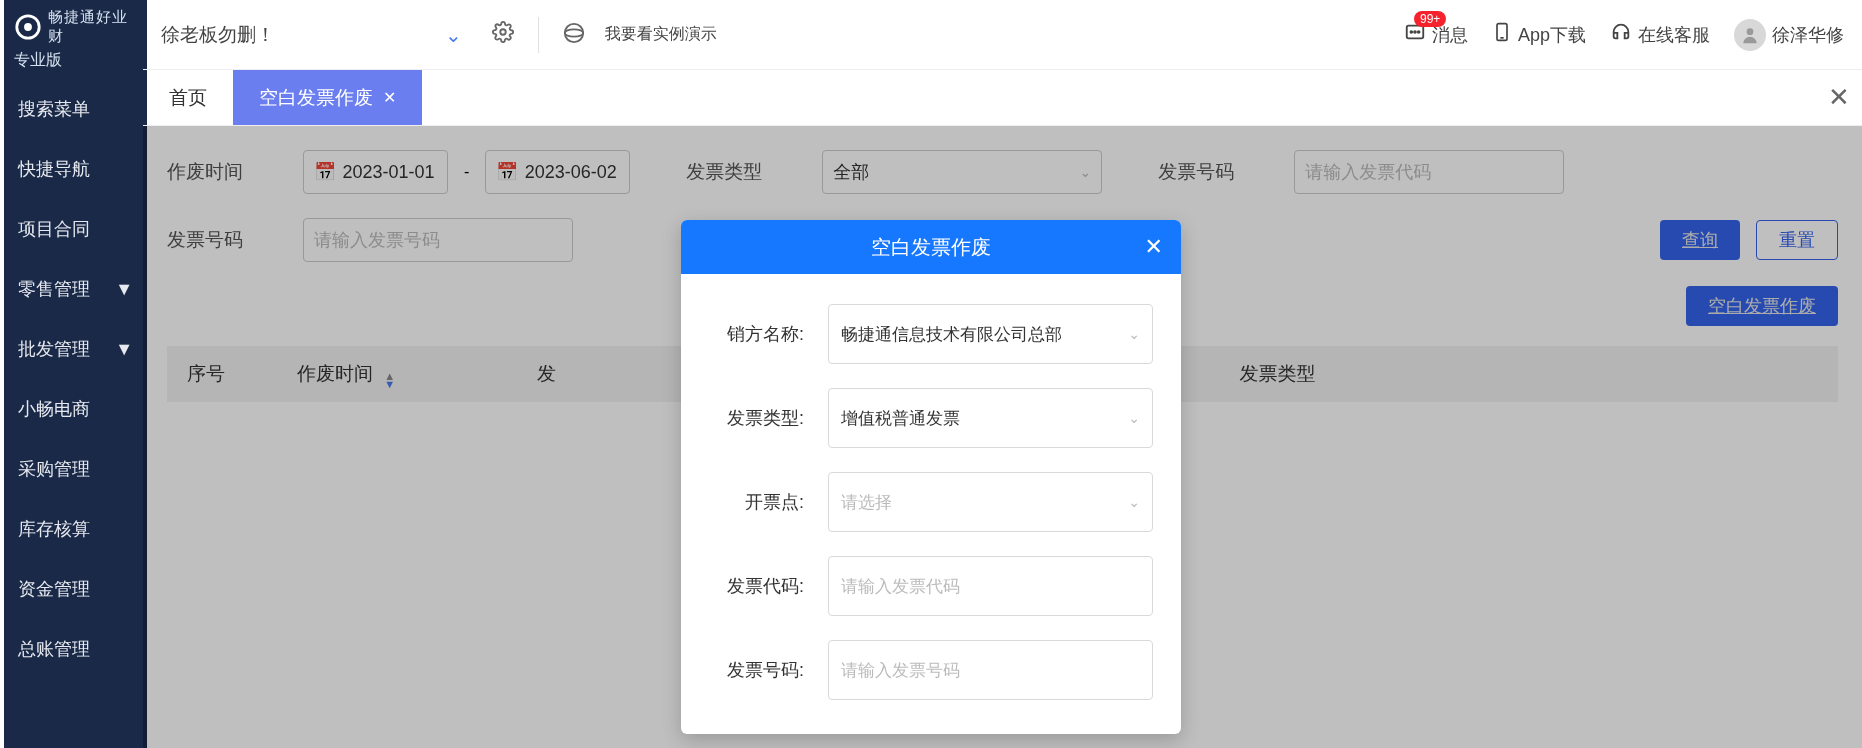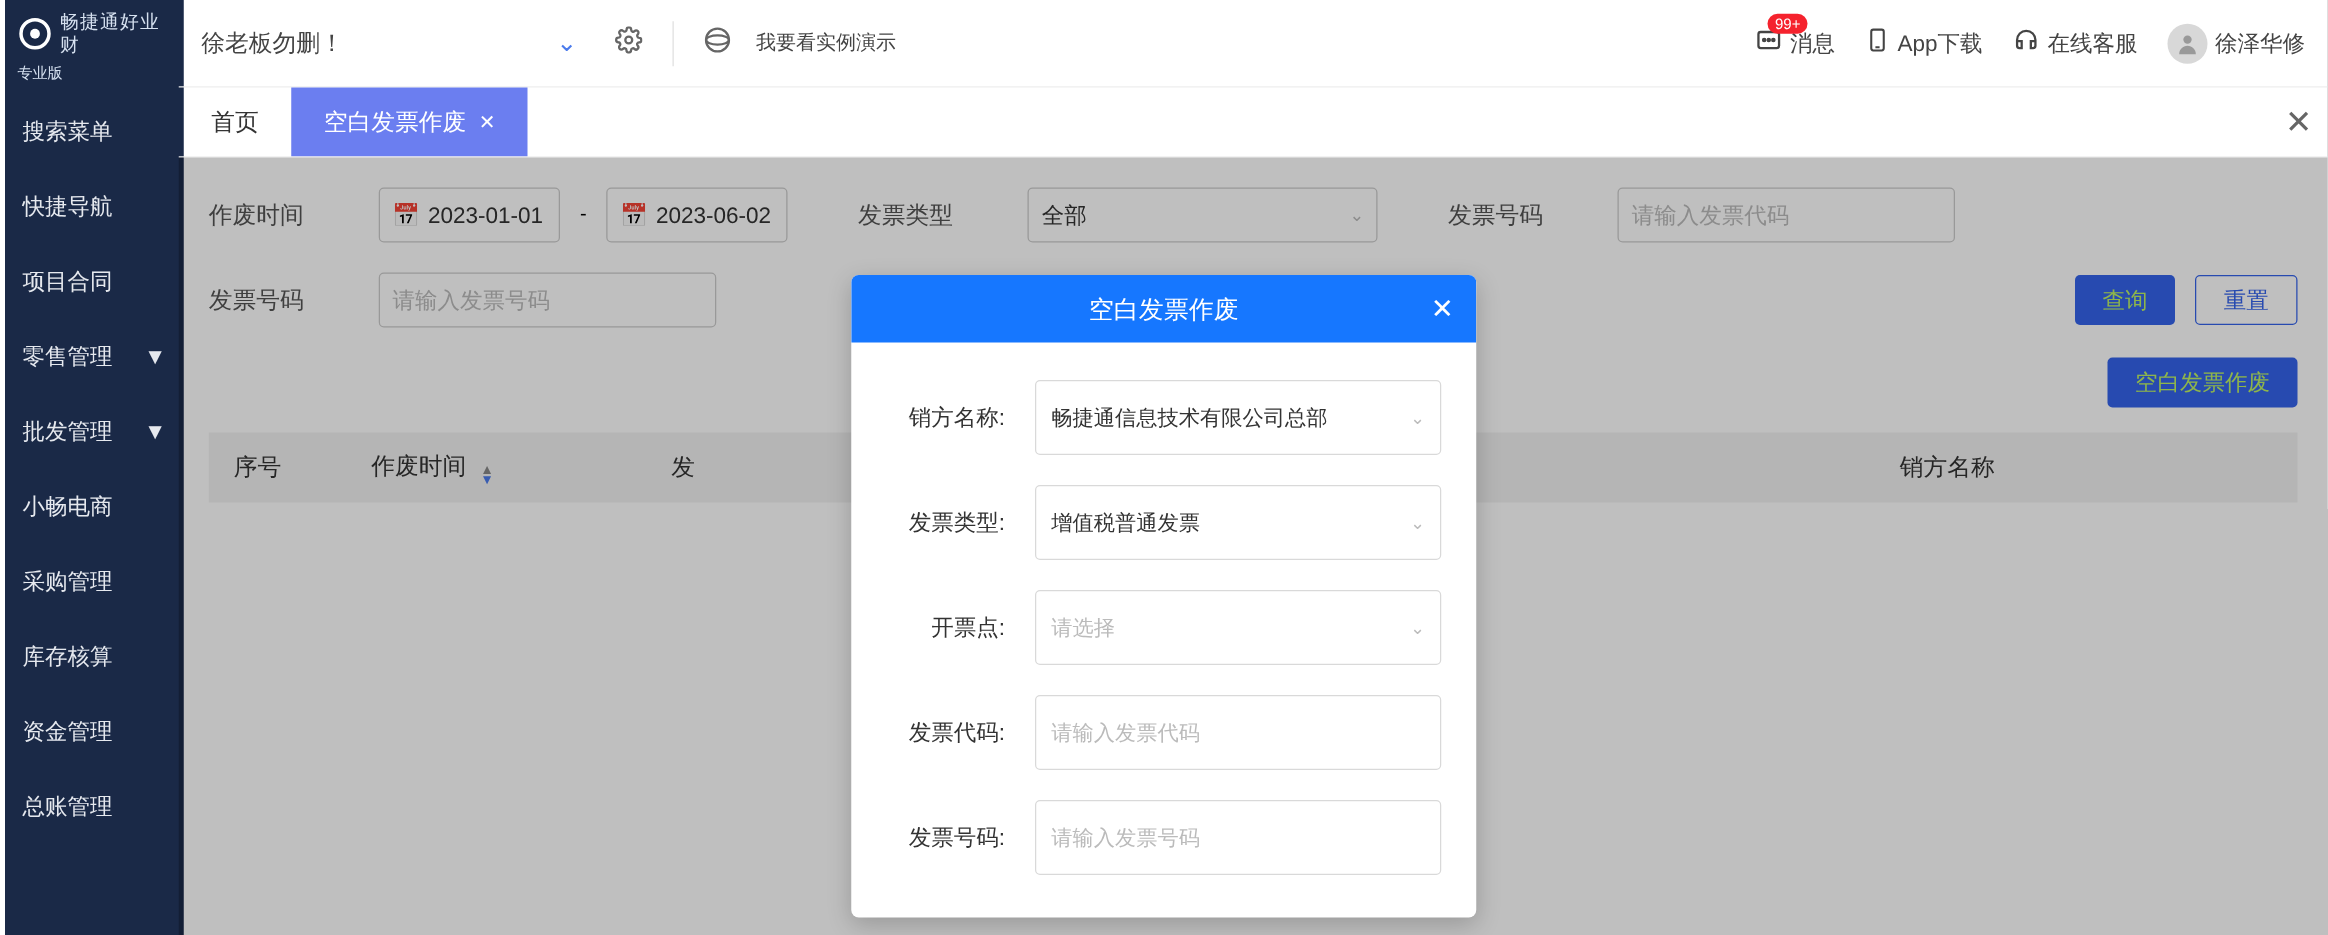--- a/index.html
+++ b/index.html
@@ -35,21 +35,21 @@
   margin-right: 6px;
   display:flex;align-items:center;justify-content:center;
 }
 .logo-text {
   font-size: 15px;
   font-weight: 500;
   letter-spacing:1px;
   color:#d6e1f0;
 }
 .logo-sub {
-  font-size: 12px;
+  font-size: 16px;
   color: #d6e1f0;
   padding: 0 10px 8px;
 }
 .nav-item {
   display: flex;
   align-items: center;
   justify-content: space-between;
   padding: 18px 14px;
   font-size: 18px;
   color: #e6e9ef;
@@ -204,21 +204,21 @@
 .placeholder { color: #bbb; }
 .btn {
   height: 40px;
   padding: 0 22px;
   border-radius: 4px;
   font-size: 18px;
   display: flex;
   align-items: center;
   cursor: pointer;
 }
-.btn-primary { background: #3463eb; color: #bef264; border: none; }
+.btn-primary { background: #3463eb; color: #e5e5e5; border: none; text-decoration: underline; }
 .btn-secondary { background: #fff; color: #3463eb; border: 1px solid #3463eb; }
 .action-row {
   display: flex;
   justify-content: flex-end;
   margin-bottom: 20px;
 }
 .table-header {
   display: flex;
   background: #f2f2f2;
   height: 56px;
@@ -471,21 +471,20 @@
     <div class="th" style="width:110px">序号</div>
     <div class="th" style="width:240px">
       <span>作废时间</span>
       <span class="sort-icons">
           <span style="color:#888">▲</span>
           <span style="color:#4b7bec">▼</span>
         </span>
     </div>
     <div class="th" style="width:200px">发</div>
     <div class="th" style="flex:1;text-align:center">发票类型</div>
-    <div class="th" style="flex:1;text-align:center">销方名称</div>
   </div>
 </div>
 
 <div class="overlay"></div>
 
 <div class="modal">
   <div class="modal-header">
     <span>空白发票作废</span>
     <span class="modal-close">✕</span>
   </div>

